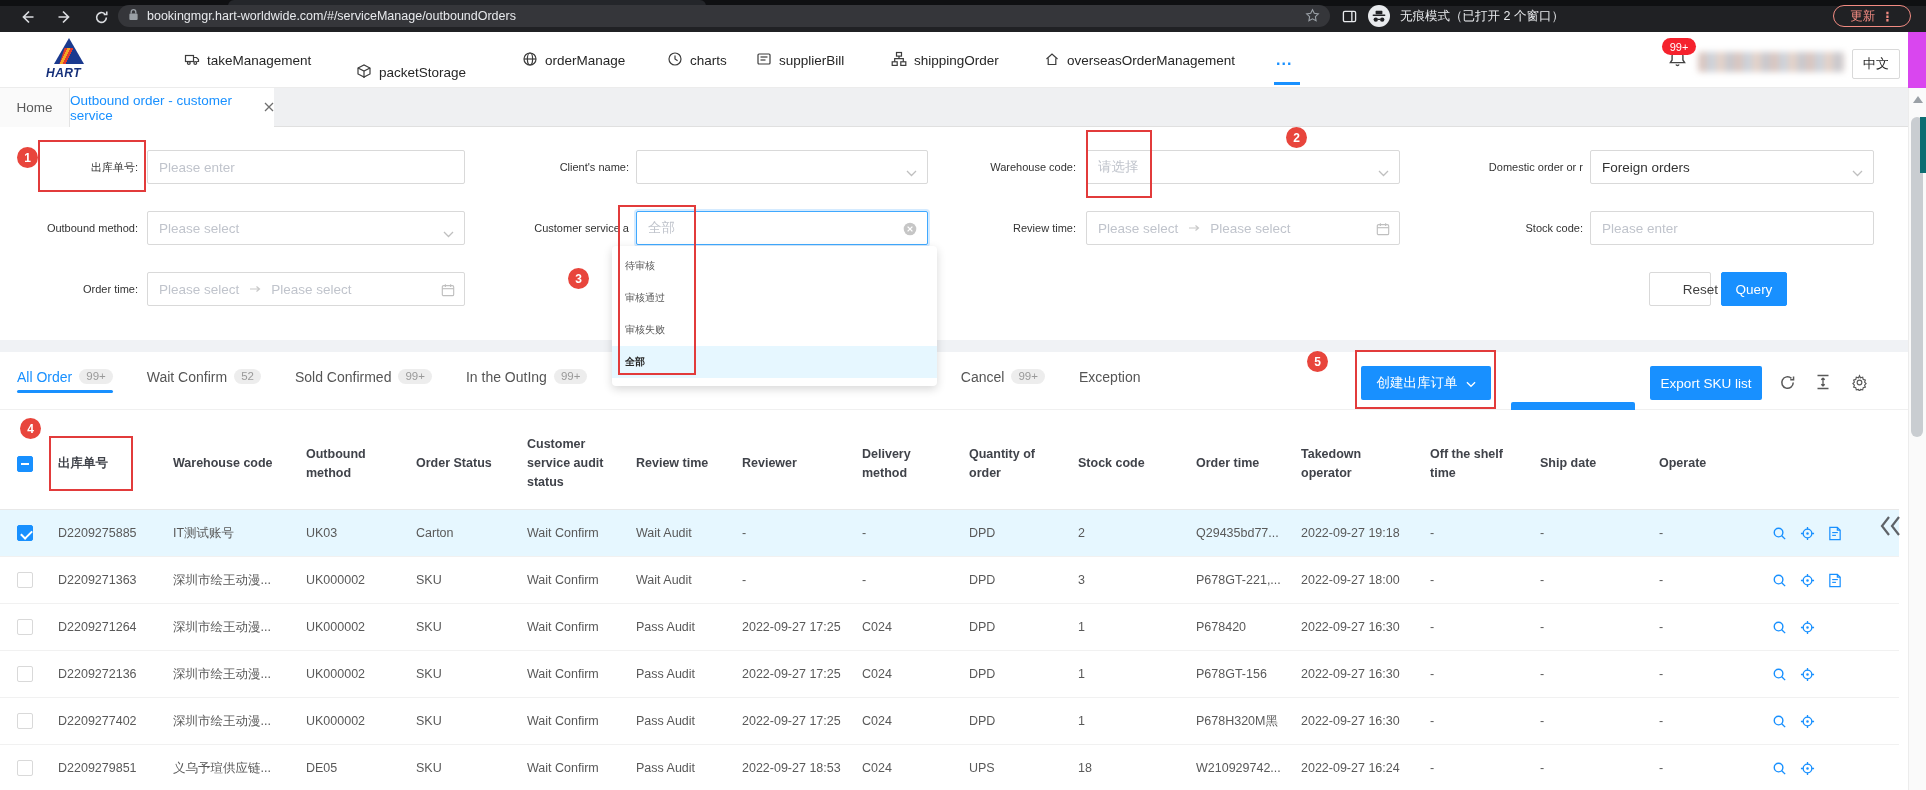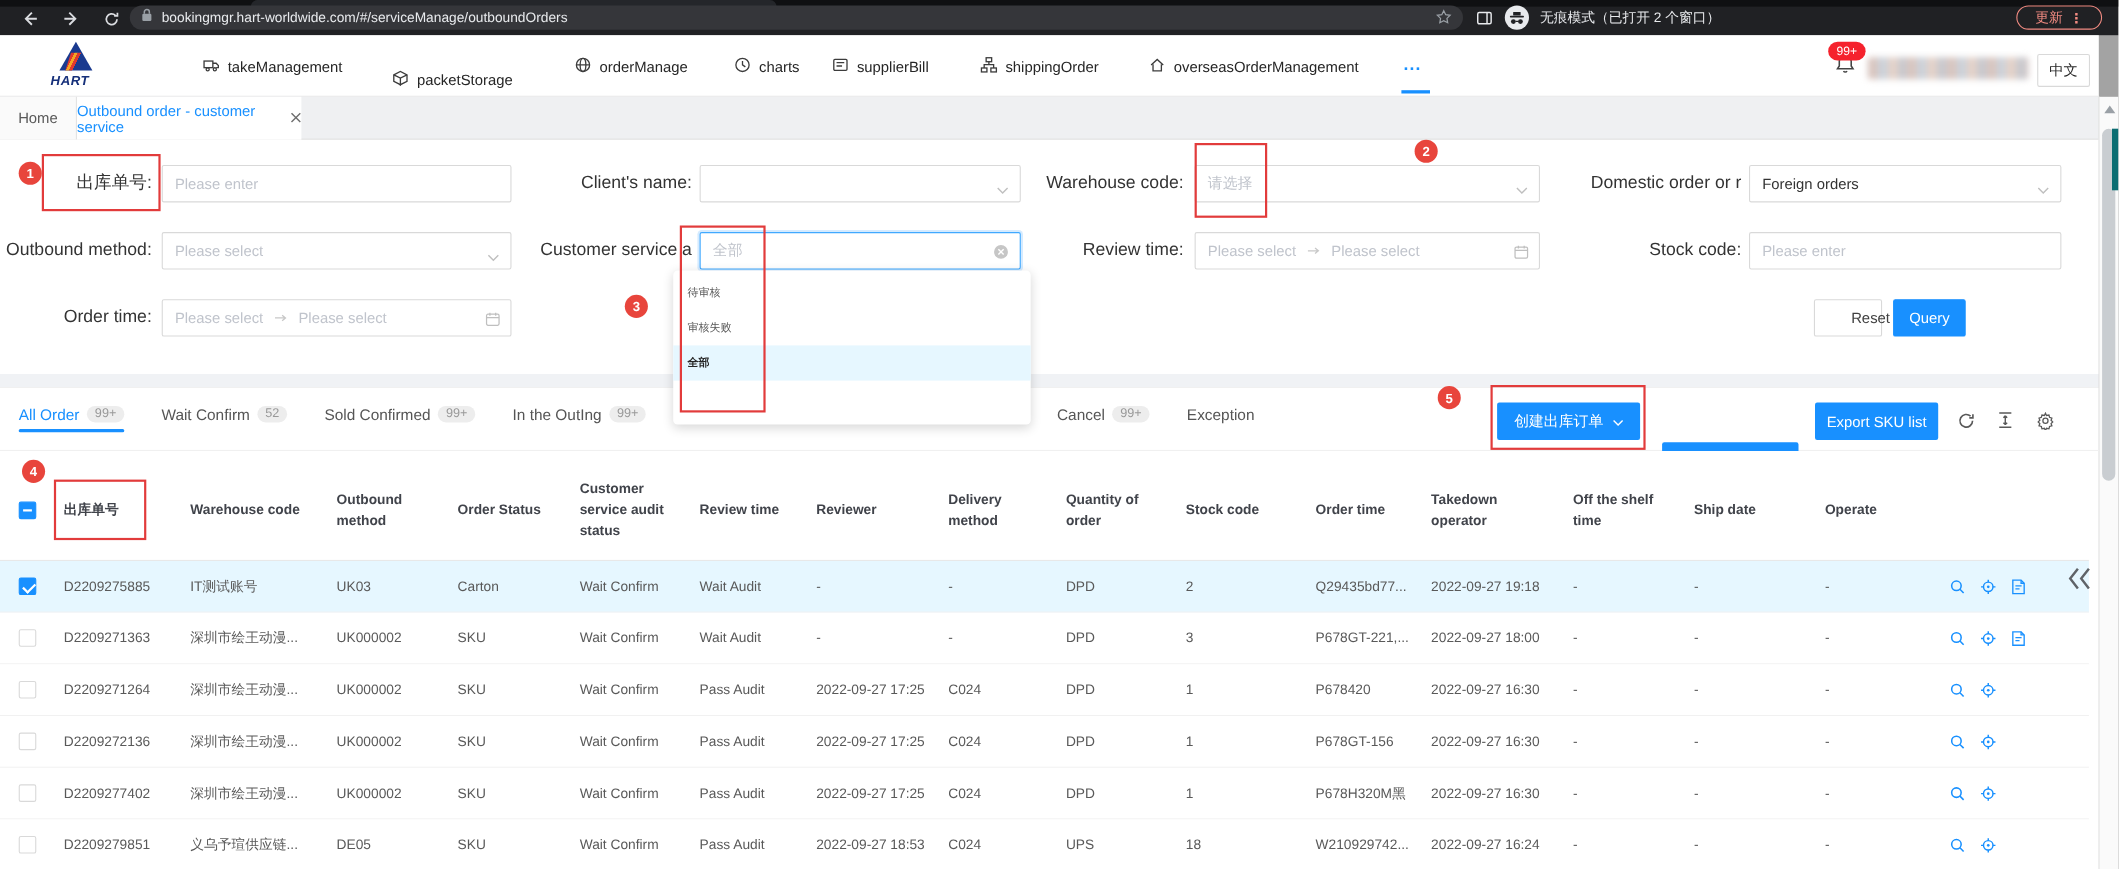--- a/index.html
+++ b/index.html
@@ -1,18 +1,18 @@
 <!DOCTYPE html>
 <html><head>
 <meta charset="utf-8">
 <style>
   html,body{margin:0;padding:0;background:#fff;}
   *{box-sizing:border-box;}
   #screen{position:relative;width:1926px;height:790px;overflow:hidden;
-    font-family:"Liberation Sans","DejaVu Sans",sans-serif;background:#a3a3a3;}
+    font-family:"Liberation Sans","DejaVu Sans",sans-serif;background:#d946ef;}
 
   
   #chrome{position:absolute;left:0;top:0;width:1926px;height:32px;background:#202124;}
   #tabstrip{position:absolute;left:0;top:0;width:1926px;height:6px;background:#0f1012;}
   .tab-hump{position:absolute;left:228px;top:0;width:478px;height:6px;background:#24262a;border-radius:8px 8px 0 0;}
   .chrome-btn{position:absolute;top:8px;width:18px;height:18px;display:flex;align-items:center;justify-content:center;}
   #omnibox{position:absolute;left:118px;top:5px;width:1212px;height:22px;border-radius:11px;background:#35363a;display:flex;align-items:center;padding:0 10px;}
   #omnibox .url{color:#e8eaed;font-size:12.5px;margin-left:8px;white-space:nowrap;}
   #omni-star{position:absolute;right:10px;top:3px;}
   #incog-badge{position:absolute;left:1368px;top:5px;width:22px;height:22px;border-radius:50%;background:#e8eaed;display:flex;align-items:center;justify-content:center;}
@@ -35,21 +35,21 @@
     background:repeating-linear-gradient(90deg,#d9c6c0 0 9px,#ccd2da 9px 18px,#e4d2c9 18px 27px,#c9c9ce 27px 36px);filter:blur(3px);}
   #lang-btn{position:absolute;left:1852px;top:17px;width:48px;height:30px;border:1px solid #d9d9d9;border-radius:2px;display:flex;align-items:center;justify-content:center;font-size:13px;color:#262626;background:#fff;}
 
   
   #pagetabs{position:absolute;left:0;top:88px;width:1908px;height:39px;background:#eff0f2;border-bottom:1px solid #e0e0e0;}
   #tab-home{position:absolute;left:0;top:0;width:70px;height:39px;background:#fafafa;border-right:1px solid #e3e3e3;display:flex;align-items:center;justify-content:center;font-size:13.5px;color:#595959;}
   #tab-active{position:absolute;left:70px;top:0;width:204px;height:39px;background:#fff;display:flex;align-items:center;justify-content:center;gap:10px;font-size:13.5px;color:#1890ff;}
 
   
   #filtercard{position:absolute;left:0;top:127px;width:1908px;height:213px;background:#fff;}
-  .flabel{position:absolute;height:34px;line-height:34px;font-size:16px;color:#333;text-align:right;white-space:nowrap;overflow:hidden;}
+  .flabel{position:absolute;height:34px;line-height:34px;font-size:11px;color:#333;text-align:right;white-space:nowrap;overflow:hidden;}
   .fctrl{position:absolute;height:34px;border:1px solid #d9d9d9;border-radius:2px;background:#fff;display:flex;align-items:center;padding:0 11px;font-size:13.5px;}
   .fctrl .ph{color:#c0c4cc;white-space:nowrap;}
   .fctrl .val{color:#333;white-space:nowrap;}
   .fctrl .chev{position:absolute;right:10px;top:14px;}
   .fctrl.active{border-color:#40a9ff;box-shadow:0 0 0 2px rgba(24,144,255,.18);}
   .range .sep{margin:0 10px;display:flex;align-items:center;}
   .range .cal{position:absolute;right:9px;top:10px;}
   .btn{position:absolute;height:34px;border-radius:2px;font-size:13.5px;display:flex;align-items:center;justify-content:center;cursor:pointer;}
   .btn.default{background:#fff;border:1px solid #d9d9d9;color:#404040;padding-left:41px;}
   .btn.primary{background:#1890ff;border:1px solid #1890ff;color:#fff;}
@@ -677,20 +677,21 @@
 
           </div>
         </div>
       </div>
   </div>
 
   <div id="dd-panel">
 
       <div class="dd-opt">待审核</div>
 
+      <div class="dd-opt">审核通过</div>
 
       <div class="dd-opt">审核失败</div>
 
       <div class="dd-opt selected">全部</div>
     </div>
 
   <div id="scroll-track"></div>
   <div id="scroll-up"></div>
   <div id="scroll-thumb"></div>
   <div id="scroll-mark"></div>

